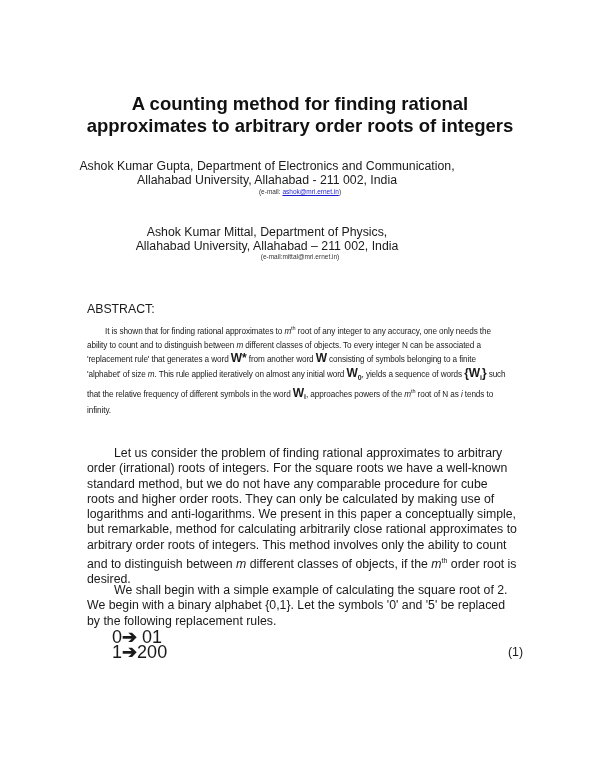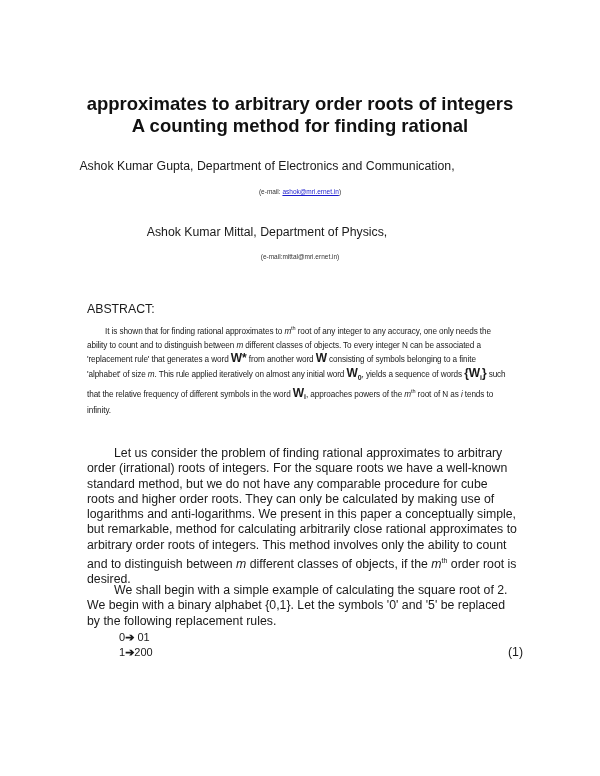--- a/index.html
+++ b/index.html
@@ -13,41 +13,43 @@
     .email a { color: #1a1acc; text-decoration: underline; }
     .abs-head { left: 87px; top: 302px; font-size: 12.3px; }
     .abs-body { left: 87px; width: 420px; top: 322px; font-size: 8.2px; line-height: 13.8px; letter-spacing: -0.1px; }
     .abs-body .bw { font-weight: bold; font-size: 12px; }
     .abs-body .set { font-weight: bold; font-size: 12px; }
     .abs-body sub { font-size: 7px; }
     .abs-body sup { font-size: 5.5px; }
     .para { left: 87px; width: 430px; font-size: 12.3px; line-height: 15.3px; }
     .indent { text-indent: 27px; }
     .para sup { font-size: 7px; }
-    .rules { left: 119px; font-size: 11px; line-height: 15px; }
+    .rules { left: 112px; font-size: 18px; line-height: 15px; }
     .eqnum { left: 508px; top: 645px; font-size: 12.3px; }
     .arrow { font-weight: bold; }
   </style>
 </head>
 <body>
 
 <div class="abs title">
+  <div>A counting method for finding rational</div>
   <div>approximates to arbitrary order roots of integers</div>
-  <div>A counting method for finding rational</div>
 </div>
 
 <div class="abs author" style="top:159px;">
   <div>Ashok Kumar Gupta, Department of Electronics and Communication,</div>
+  <div>Allahabad University, Allahabad - 211 002, India</div>
 </div>
 <div class="abs email" style="top:188px;">
   <span>(e-mail: </span><a>ashok@mri.ernet.in</a><span>)</span>
 </div>
 
 <div class="abs author" style="top:225px;">
   <div>Ashok Kumar Mittal, Department of Physics,</div>
+  <div>Allahabad University, Allahabad – 211 002, India</div>
 </div>
 <div class="abs email" style="top:253px;">(e-mail:mittal@mri.ernet.in)</div>
 
 <div class="abs abs-head">ABSTRACT:</div>
 
 <div class="abs abs-body indent" style="text-indent:18px;"><span>It is shown that for finding rational approximates to </span><i>m</i><sup>th</sup><span> root of any integer to any accuracy, one only needs the ability to count and to distinguish between </span><i>m</i><span> different classes of objects. To every integer N can be associated a 'replacement rule' that generates a word </span><span class="bw">W*</span><span> from another word </span><span class="bw">W</span><span> consisting of symbols belonging to a finite 'alphabet' of size </span><i>m</i><span>. This rule applied iteratively on almost any initial word </span><span class="bw">W</span><sub class="bw" style="font-size:7px">0</sub><span>, yields a sequence of words </span><span class="set">{W</span><sub class="bw" style="font-size:7px">i</sub><span class="set">}</span><span> such that the relative frequency of different symbols in the word </span><span class="bw">W</span><sub class="bw" style="font-size:7px">i</sub><span>, approaches powers of the </span><i>m</i><sup>th</sup><span> root of N as </span><i>i</i><span> tends to infinity.</span></div>
 
 <div class="abs para indent" style="top:446px;"><span>Let us consider the problem of finding rational approximates to arbitrary order (irrational) roots of integers. For the square roots we have a well-known standard method, but we do not have any comparable procedure for cube roots and higher order roots. They can only be calculated by making use of logarithms and anti-logarithms. We present in this paper a conceptually simple, but remarkable, method for calculating arbitrarily close rational approximates to arbitrary order roots of integers. This method involves only the ability to count and to distinguish between </span><i>m</i><span> different classes of objects, if the </span><i>m</i><sup>th</sup><span> order root is desired.</span></div>
 
 <div class="abs para indent" style="top:583px;">We shall begin with a simple example of calculating the square root of 2. We begin with a binary alphabet {0,1}. Let the symbols '0' and '5' be replaced by the following replacement rules.</div>

